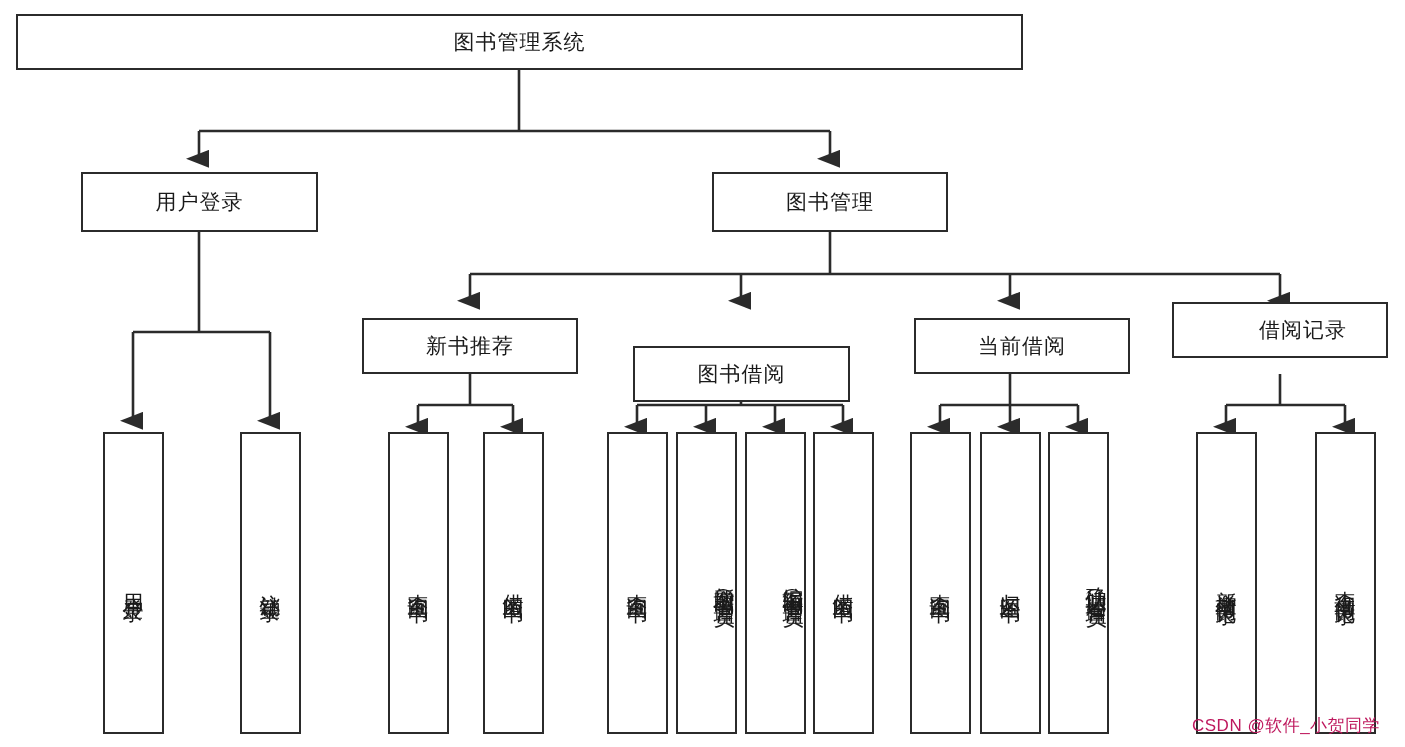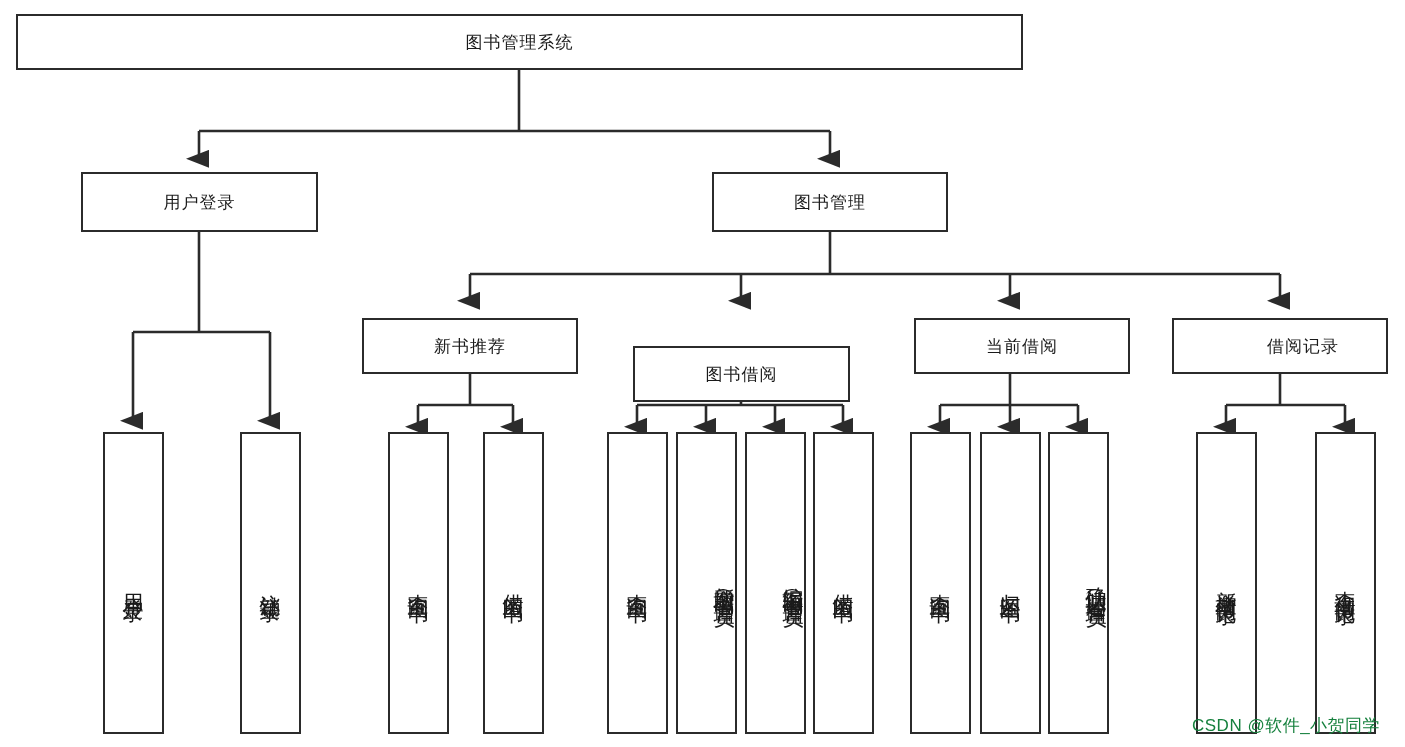--- a/index.html
+++ b/index.html
@@ -21,21 +21,21 @@
     position: absolute;
     box-sizing: border-box;
     border: 2px solid #2b2b2b;
     background: #ffffff;
     display: flex;
     align-items: center;
     justify-content: center;
     color: #1a1a1a;
   }
   .node.h {
-    font-size: 17px;
+    font-size: 21px;
     letter-spacing: 1px;
   }
   .node.v {
     writing-mode: vertical-rl;
     text-orientation: upright;
     font-size: 21px;
     letter-spacing: 3px;
     padding-top: 6px;
     padding-bottom: 6px;
     align-items: flex-start;
@@ -54,21 +54,21 @@
     top: 0;
     width: 1405px;
     height: 747px;
     pointer-events: none;
   }
   .watermark {
     position: absolute;
     left: 1192px;
     top: 714px;
     font-size: 17px;
-    color: #15803d;
+    color: #be185d;
     white-space: nowrap;
     letter-spacing: 0.5px;
   }
 </style>
 </head>
 <body>
 
 <div id="canvas">
 
   <svg class="wires" viewBox="0 0 1405 747">
@@ -135,21 +135,21 @@
 
   <div class="node h" style="left:362px; top:318px; width:216px; height:56px;font-family:Liberation Mono, monospace;">
     <span class="lbl">新书推荐</span>
   </div>
   <div class="node h" style="left:633px; top:318px; width:217px; height:56px;margin-top:28px;">
     <span class="lbl">图书借阅</span>
   </div>
   <div class="node h" style="left:902px; top:318px; width:216px; height:56px;margin-left:12px;">
     <span class="lbl">当前借阅</span>
   </div>
-  <div class="node h" style="left:1172px; top:318px; width:216px; height:56px;padding-left:46px;">
+  <div class="node h" style="left:1172px; top:302px; width:216px; height:56px;padding-left:46px;">
     <span class="lbl">借阅记录</span>
   </div>
 
   <div class="node v mid" style="left:103px; top:432px; width:61px; height:302px;">
     <span class="lbl">用户登录</span>
   </div>
   <div class="node v mid" style="left:240px; top:432px; width:61px; height:302px;">
     <span class="lbl">注销登录</span>
   </div>
 

